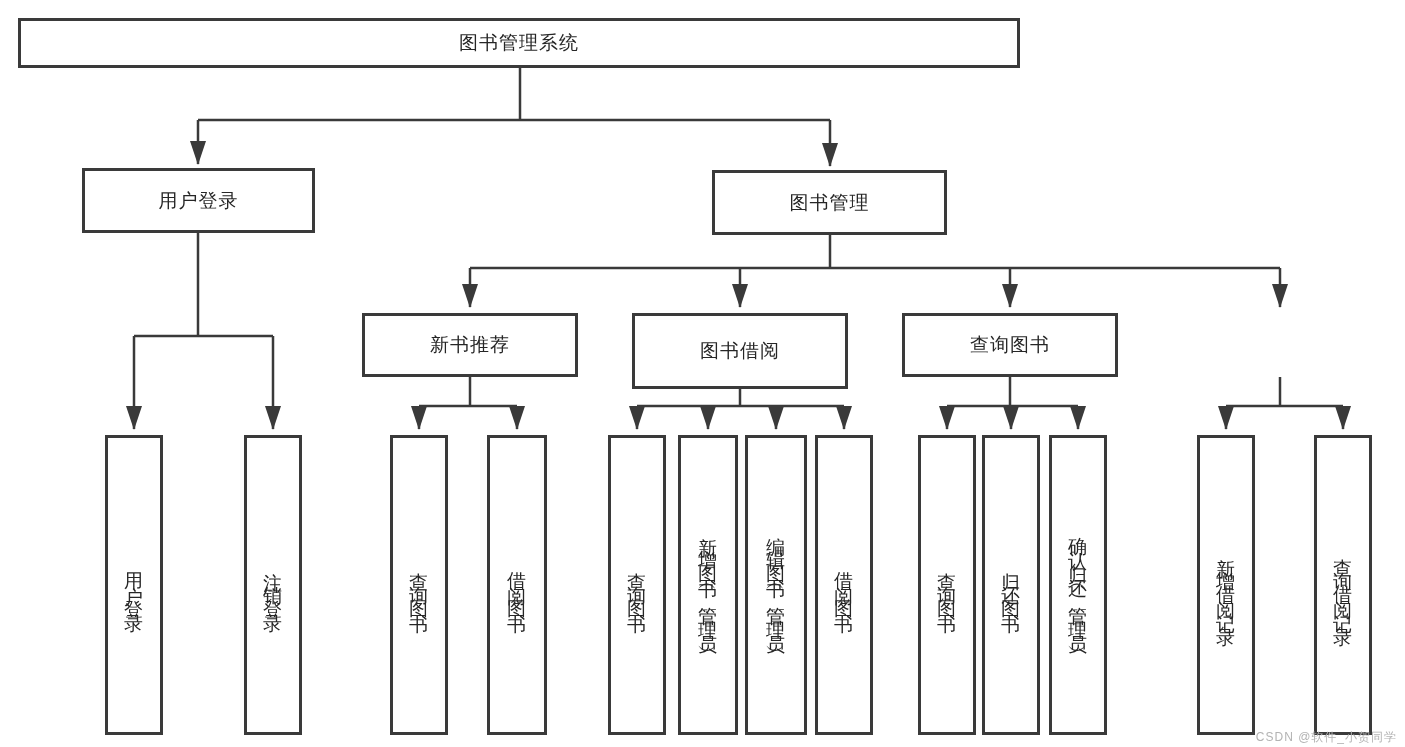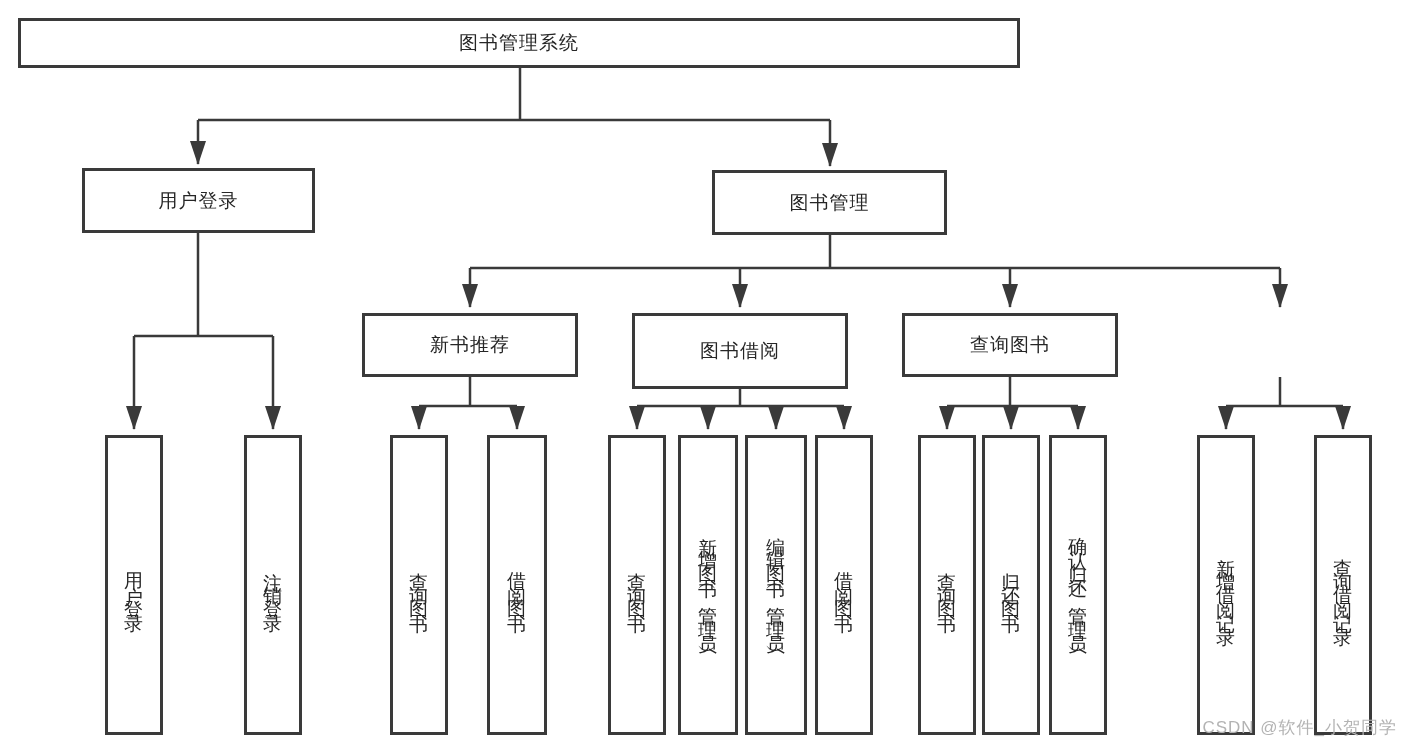--- a/index.html
+++ b/index.html
@@ -38,22 +38,22 @@
   .node.leaf {
     writing-mode: vertical-rl;
     text-orientation: mixed;
     letter-spacing: 14px;
     line-height: 1;
     font-size: 19px;
   }
   .watermark {
     position: absolute;
     right: 8px;
-    bottom: 8px;
-    font-size: 17px;
+    bottom: 1px;
+    font-size: 12px;
     color: #b3b3b3;
     letter-spacing: 1px;
     white-space: nowrap;
   }
 </style>
 </head>
 <body>
 
 <div class="stage">
 

